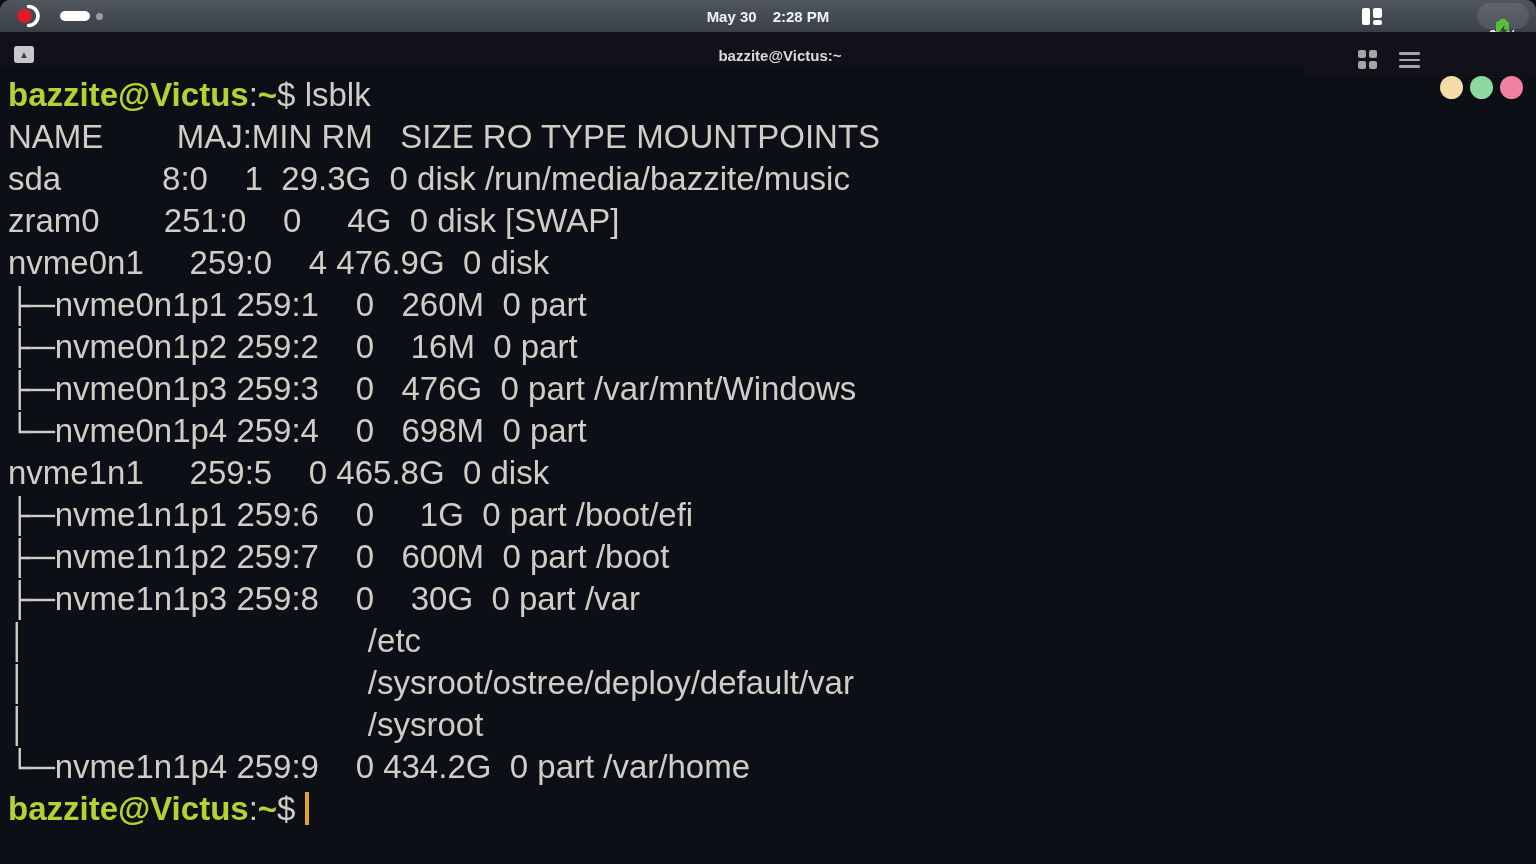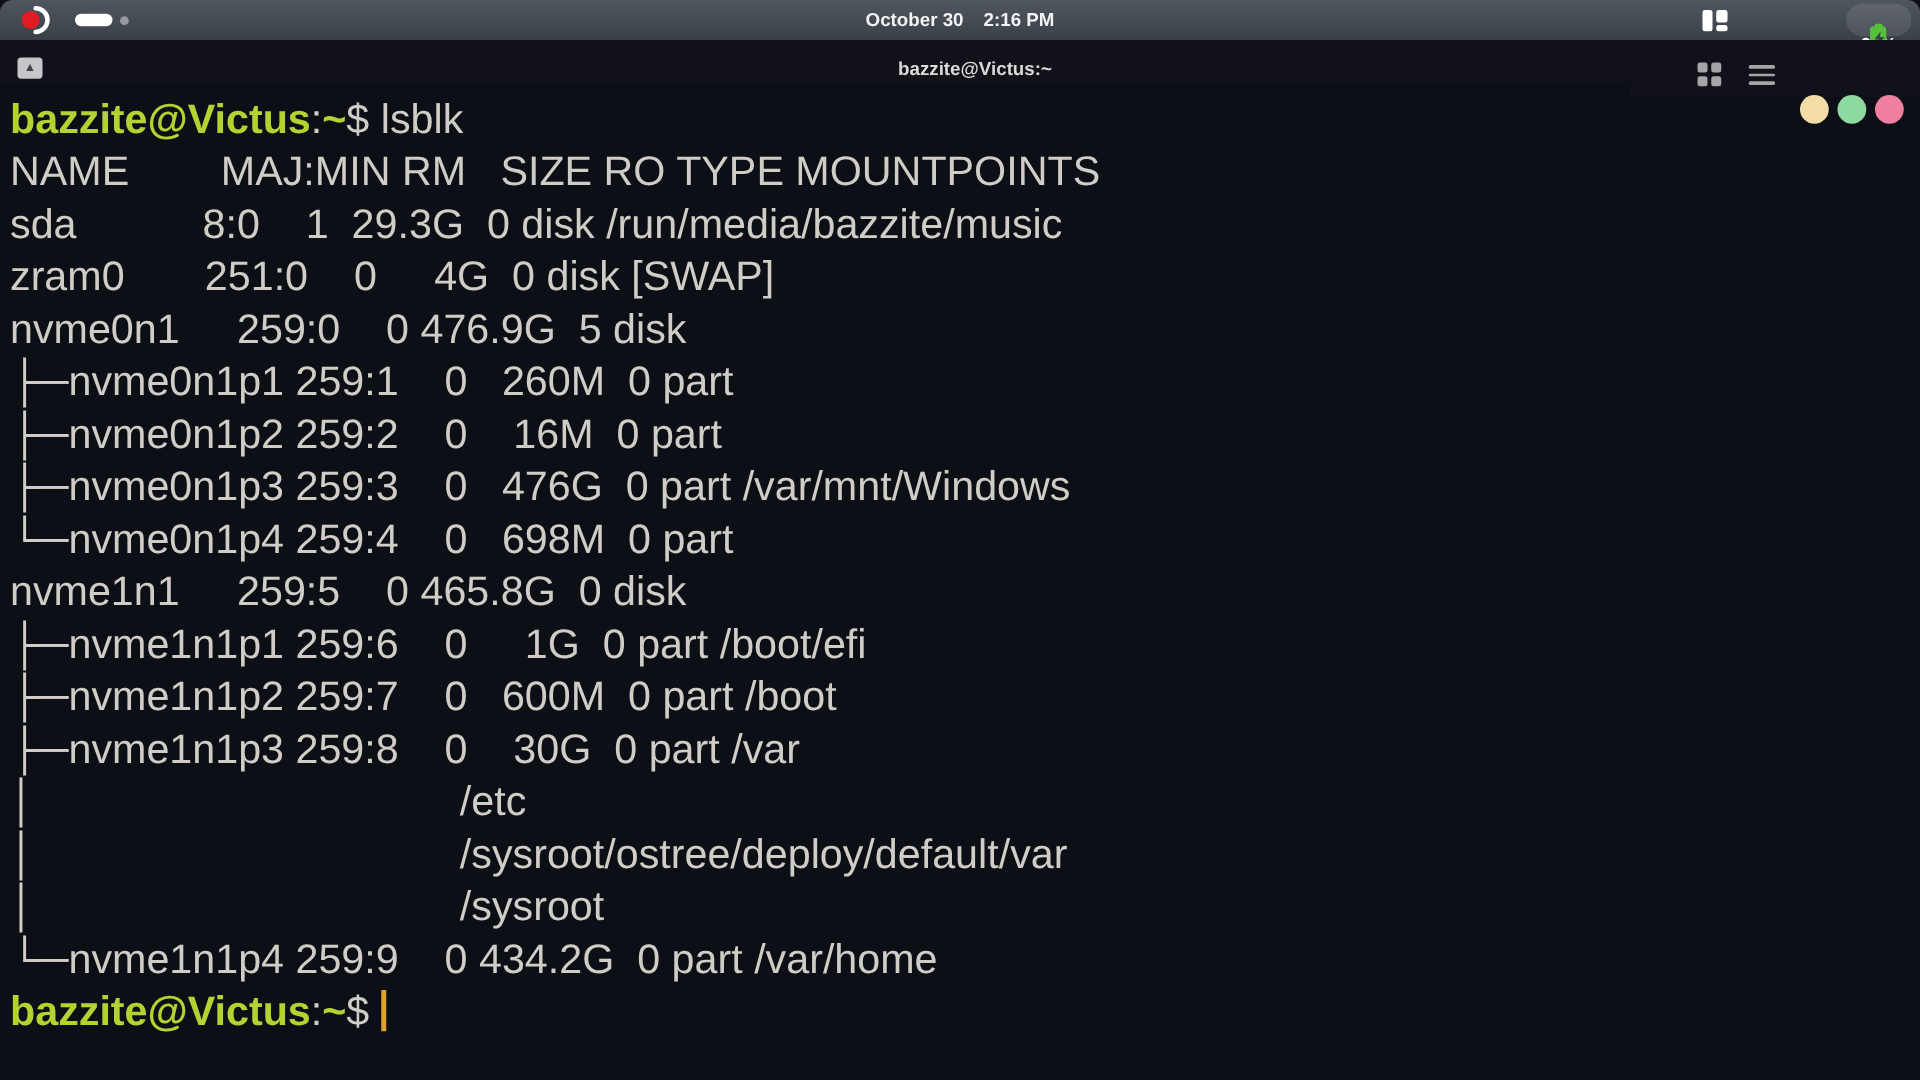--- a/index.html
+++ b/index.html
@@ -64,22 +64,22 @@
 <body>
 
 <div class="topbar">
   <svg class="logo" viewBox="0 0 26 24">
     <path d="M 13.5 2.5 A 9.5 9.5 0 0 1 13.5 21.5" fill="none" stroke="#ffffff" stroke-width="3.6" stroke-linecap="round"></path>
     <circle cx="9.5" cy="12" r="7.2" fill="#e01b24"></circle>
   </svg>
   <div class="ws-pill"></div>
   <div class="ws-dot"></div>
   <div class="clock">
-    <span>October 30</span>
-    <span>2:16 PM</span>
+    <span>May 30</span>
+    <span>2:28 PM</span>
   </div>
   <div class="tiling-icon">
     <span class="tl"></span>
     <span class="tr1"></span>
     <span class="tr2"></span>
   </div>
   <div class="status-pill">
     <svg width="19" height="14" viewBox="0 0 19 14">
       <path d="M1.5 2.5 L17.5 2.5 L9.5 12.5 Z" fill="#d3d7da" stroke="#d3d7da" stroke-width="2" stroke-linejoin="round"></path>
     </svg>
@@ -117,21 +117,21 @@
   <div class="winbtn b2"></div>
   <div class="winbtn b3"></div>
 </div>
 
 <div class="terminal">
   <div>
       <div class="tline"><span class="b-green">bazzite@Victus</span><span class="fg">:</span><span class="b-green">~</span><span class="fg">$</span><span class="fg"> </span><span class="fg">lsblk</span></div>
       <div class="tline fg">NAME        MAJ:MIN RM   SIZE RO TYPE MOUNTPOINTS</div>
       <div class="tline fg">sda           8:0    1  29.3G  0 disk /run/media/bazzite/music</div>
       <div class="tline fg">zram0       251:0    0     4G  0 disk [SWAP]</div>
-      <div class="tline fg">nvme0n1     259:0    0 476.9G  5 disk </div>
+      <div class="tline fg">nvme0n1     259:0    4 476.9G  0 disk </div>
       <div class="tline fg">├─nvme0n1p1 259:1    0   260M  0 part </div>
       <div class="tline fg">├─nvme0n1p2 259:2    0    16M  0 part </div>
       <div class="tline fg">├─nvme0n1p3 259:3    0   476G  0 part /var/mnt/Windows</div>
       <div class="tline fg">└─nvme0n1p4 259:4    0   698M  0 part </div>
       <div class="tline fg">nvme1n1     259:5    0 465.8G  0 disk </div>
       <div class="tline fg">├─nvme1n1p1 259:6    0     1G  0 part /boot/efi</div>
       <div class="tline fg">├─nvme1n1p2 259:7    0   600M  0 part /boot</div>
       <div class="tline fg">├─nvme1n1p3 259:8    0    30G  0 part /var</div>
       <div class="tline fg">│                                     /etc</div>
       <div class="tline fg">│                                     /sysroot/ostree/deploy/default/var</div>

